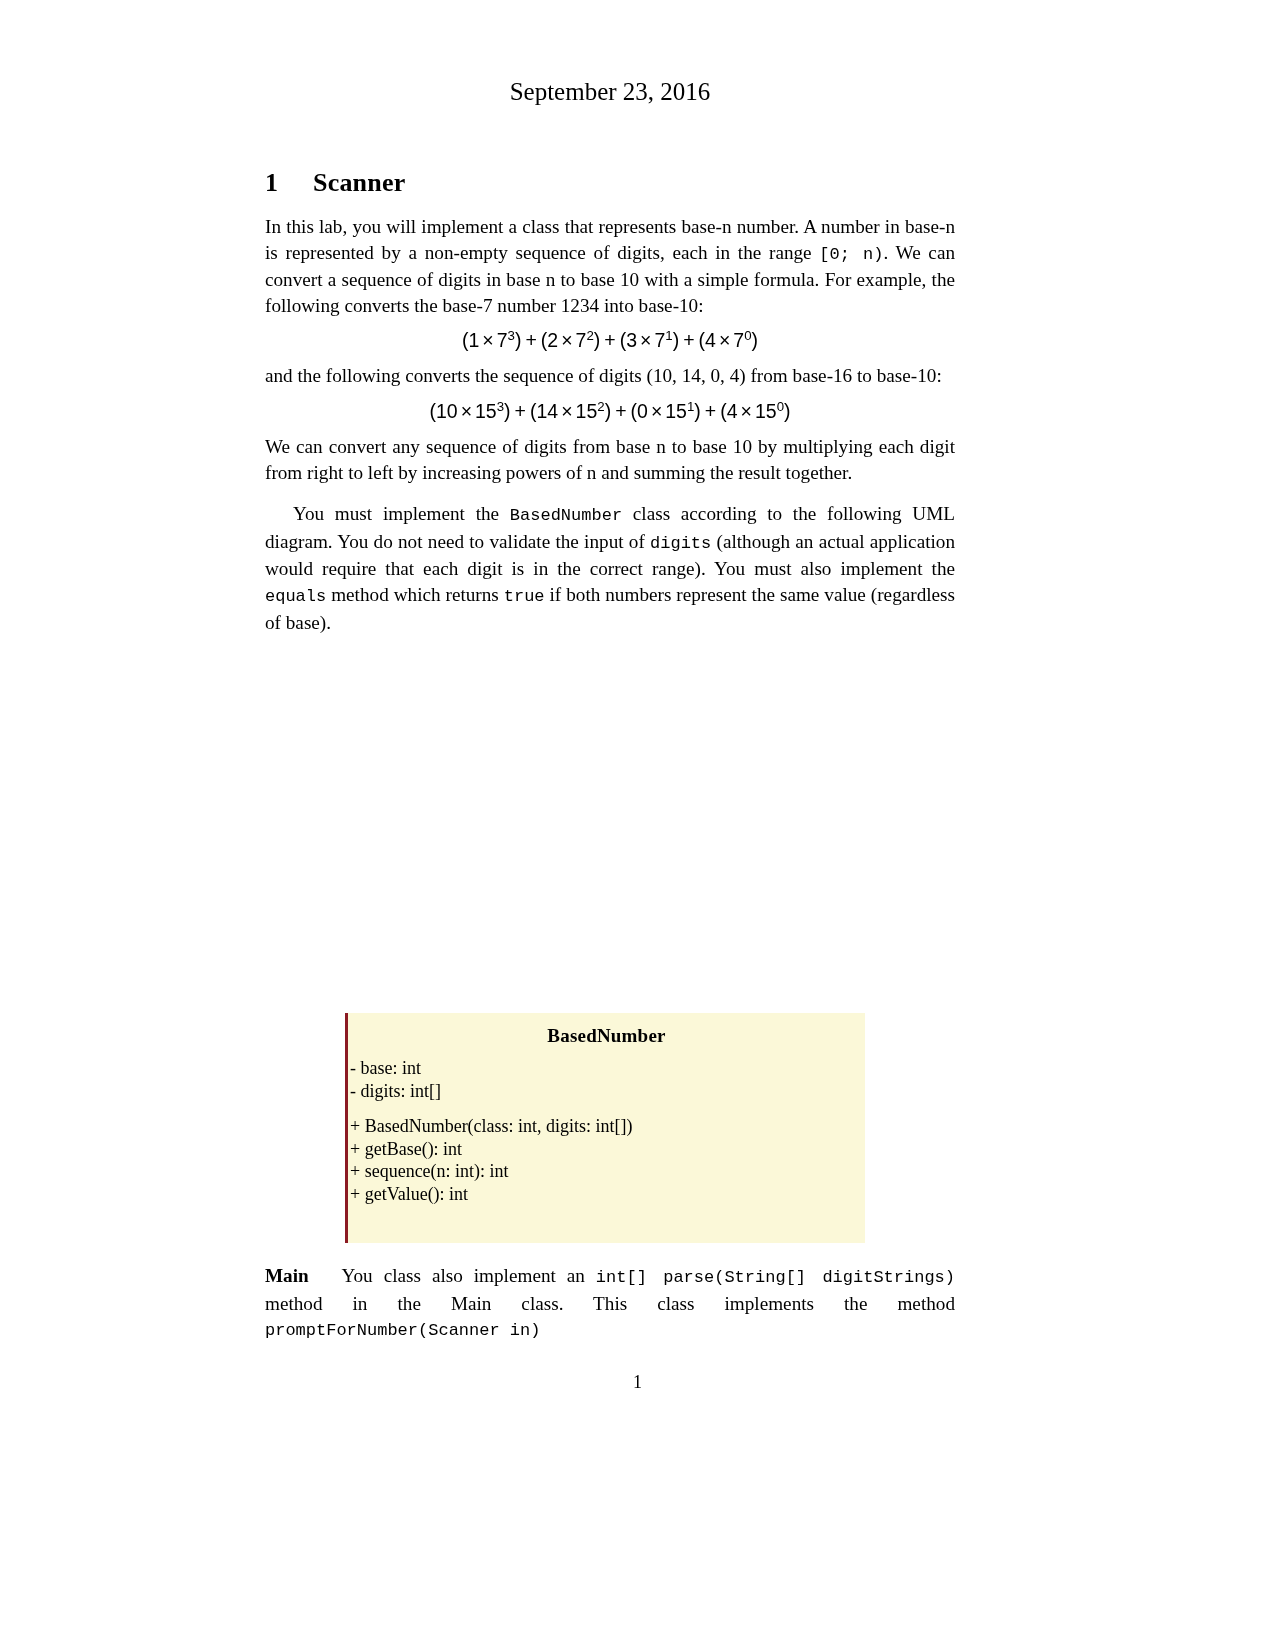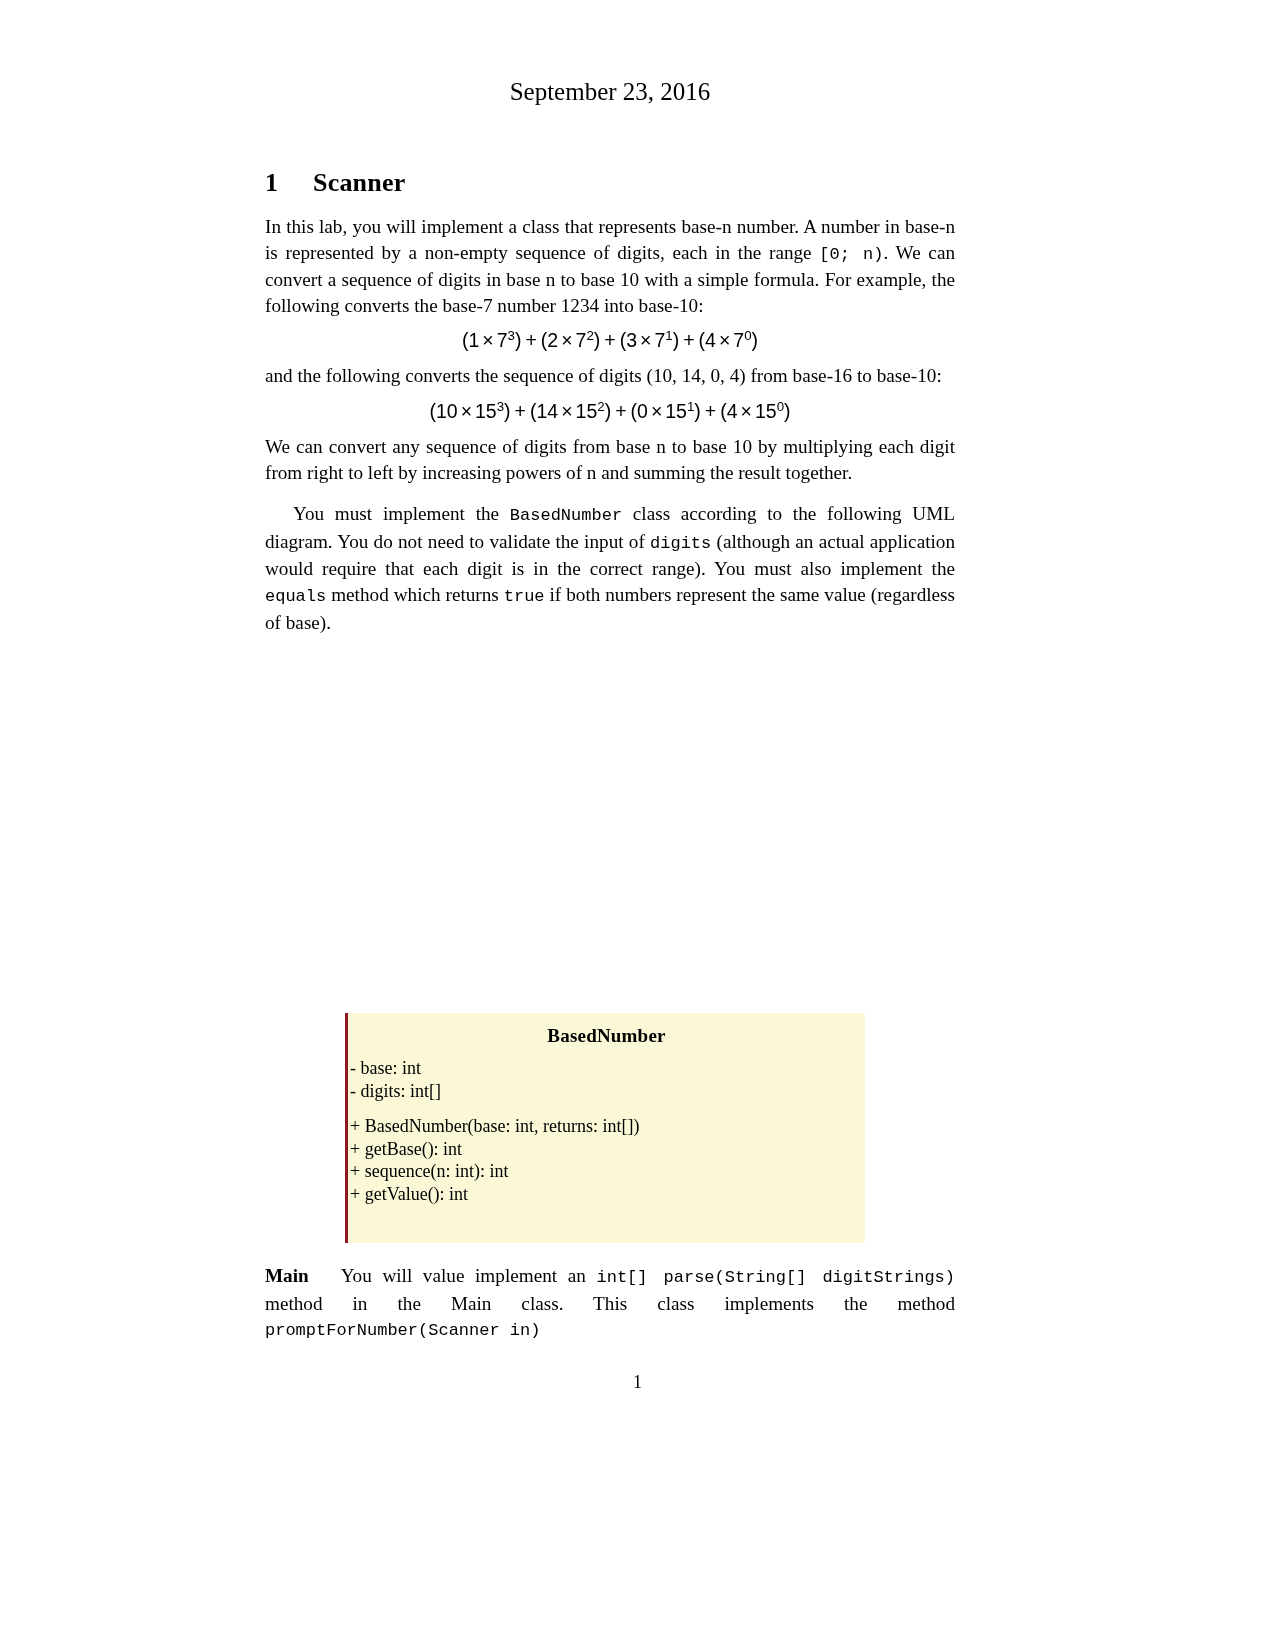--- a/index.html
+++ b/index.html
@@ -171,27 +171,27 @@
     </p>
 
   </div>
 
   <div class="uml-wrap">
     <div class="uml">
       <div class="uml-title">BasedNumber</div>
       <div class="uml-line">- base: int</div>
       <div class="uml-line">- digits: int[]</div>
       <div class="uml-gap"></div>
-      <div class="uml-line">+ BasedNumber(base: int, returns: int[])</div>
+      <div class="uml-line">+ BasedNumber(class: int, digits: int[])</div>
       <div class="uml-line">+ getBase(): int</div>
       <div class="uml-line">+ sequence(n: int): int</div>
       <div class="uml-line">+ getValue(): int</div>
       <div class="uml-gap-lg"></div>
     </div>
   </div>
 
   <div class="main-para">
-    <span class="main-lead">Main</span>&nbsp;&nbsp;&nbsp;<span>You will value implement an </span><span class="mono">int[] parse(String[] digitStrings)</span><span> method in the Main class. This class implements the method </span><span class="mono">promptForNumber(Scanner in)</span>
+    <span class="main-lead">Main</span>&nbsp;&nbsp;&nbsp;<span>You class also implement an </span><span class="mono">int[] parse(String[] digitStrings)</span><span> method in the Main class. This class implements the method </span><span class="mono">promptForNumber(Scanner in)</span>
   </div>
 
   <div class="pagenum">1</div>
 
 </div>
 
 </body></html>

